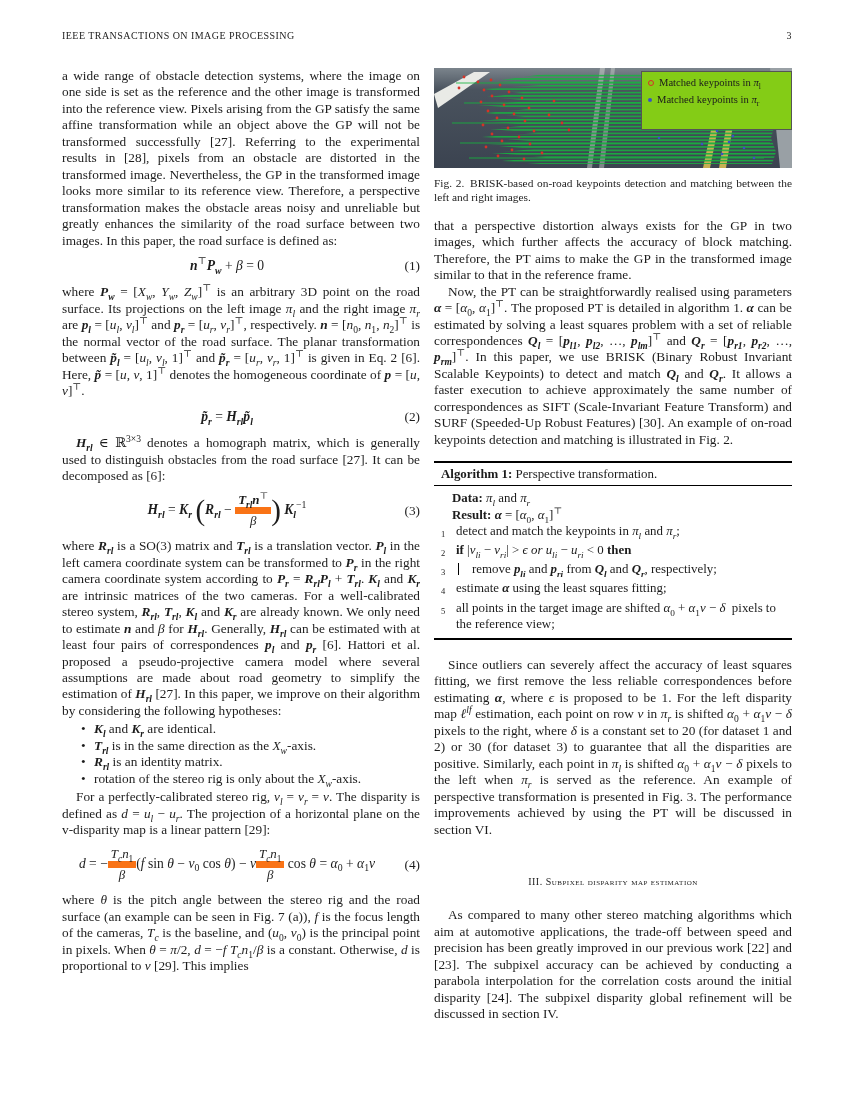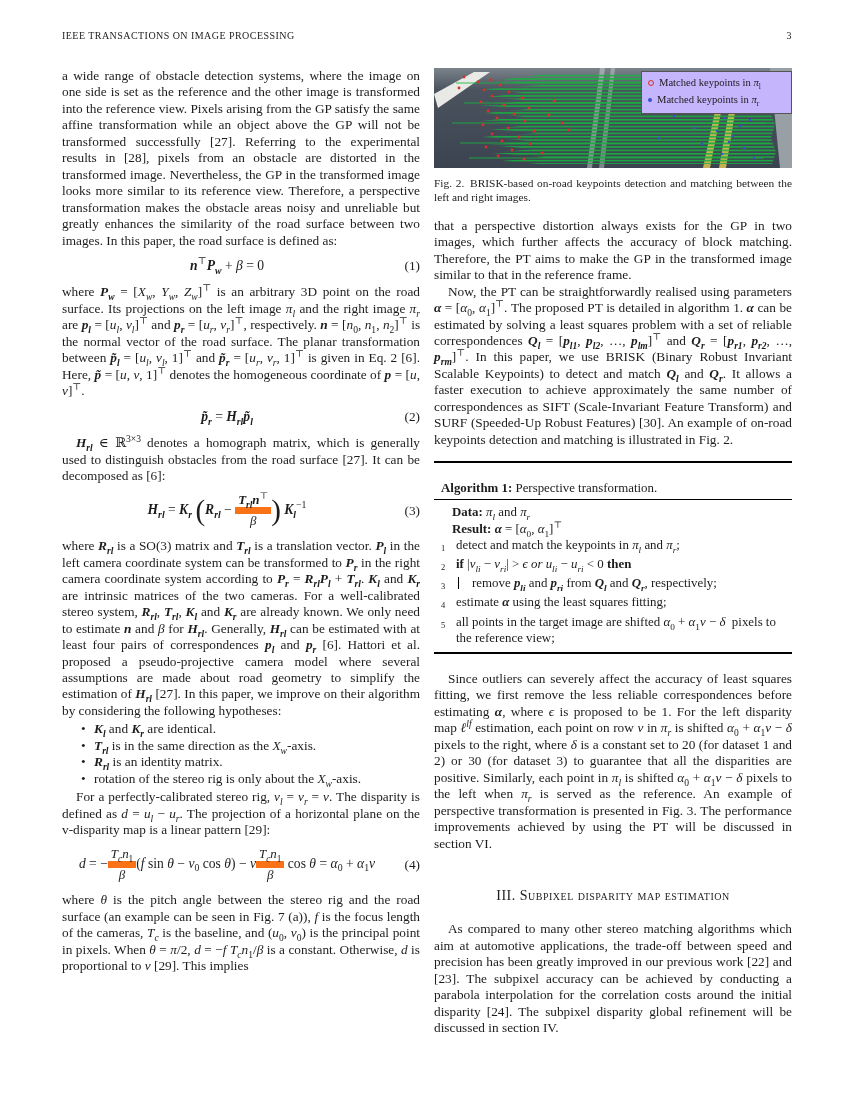--- a/index.html
+++ b/index.html
@@ -25,39 +25,39 @@
   .frac .den{display:block;padding:0 3px;}
   .bigp{font-size:29px;font-weight:400;vertical-align:middle;line-height:0;}
   
   ul.bullets{margin:2px 0;padding:0 0 0 32px;list-style:none;}
   ul.bullets li{text-indent:0;}
   ul.bullets li::before{content:"\2022";display:inline-block;width:13px;margin-left:-13px;}
   
   figure{margin:0 0 13px 0;}
   .fig-wrap{position:relative;width:358px;height:100px;}
   .fig-wrap svg{display:block;}
-  .legend{position:absolute;top:3px;right:0;width:151px;box-sizing:border-box;background:#c4b5fd;border:1px solid #555;
-          padding:3px 5px 4px 6px;font-size:10.6px;line-height:1.6;text-align:left;text-indent:0;}
+  .legend{position:absolute;top:3px;right:0;width:151px;box-sizing:border-box;background:#84cc16;border:1px solid #555;
+          padding:3px 5px 20px 6px;font-size:10.6px;line-height:1.6;text-align:left;text-indent:0;}
   .legend-row{display:flex;align-items:center;gap:5px;white-space:nowrap;}
   .mk{flex:0 0 auto;display:inline-block;}
   .mk-red{width:4px;height:4px;border:1px solid var(--left_keypoints,#d63226);border-radius:50%;}
   .mk-blue{width:4px;height:4px;background:var(--right_keypoints,#3a52c4);border-radius:50%;}
   figcaption{font-size:11.4px;line-height:13.9px;margin-top:9px;text-align:justify;}
   
   .algorithm{border-top:2px solid #000;border-bottom:2px solid #000;margin:13px 0 17px 0;
              font-size:12.9px;line-height:16.2px;text-align:left;}
-  .algo-title{padding:17px 4px 3px 7px;border-bottom:1px solid #000;}
+  .algo-title{padding:3px 4px 3px 7px;border-bottom:1px solid #000;}
   .algo-body{padding:4px 4px 6px 7px;}
   .algo-io{padding-left:11px;}
   .algo-step{display:flex;}
   .algo-num{flex:0 0 10px;font-size:8.5px;padding-top:3px;}
   .algo-text{flex:1;padding-left:5px;}
   .vr{display:inline-block;width:1px;height:12px;background:#000;margin:0 13px 0 2px;vertical-align:-2px;}
   
-  .section-heading{font-size:14px;font-weight:400;font-variant:small-caps;letter-spacing:.5px;
+  .section-heading{font-size:10px;font-weight:400;font-variant:small-caps;letter-spacing:.5px;
                    text-align:center;margin:36px 0 17px 0;}
 </style>
 </head>
 <body>
 
 <div class="page">
 
   <header class="running-head">
     <span>IEEE TRANSACTIONS ON IMAGE PROCESSING</span>
     <span>3</span>

